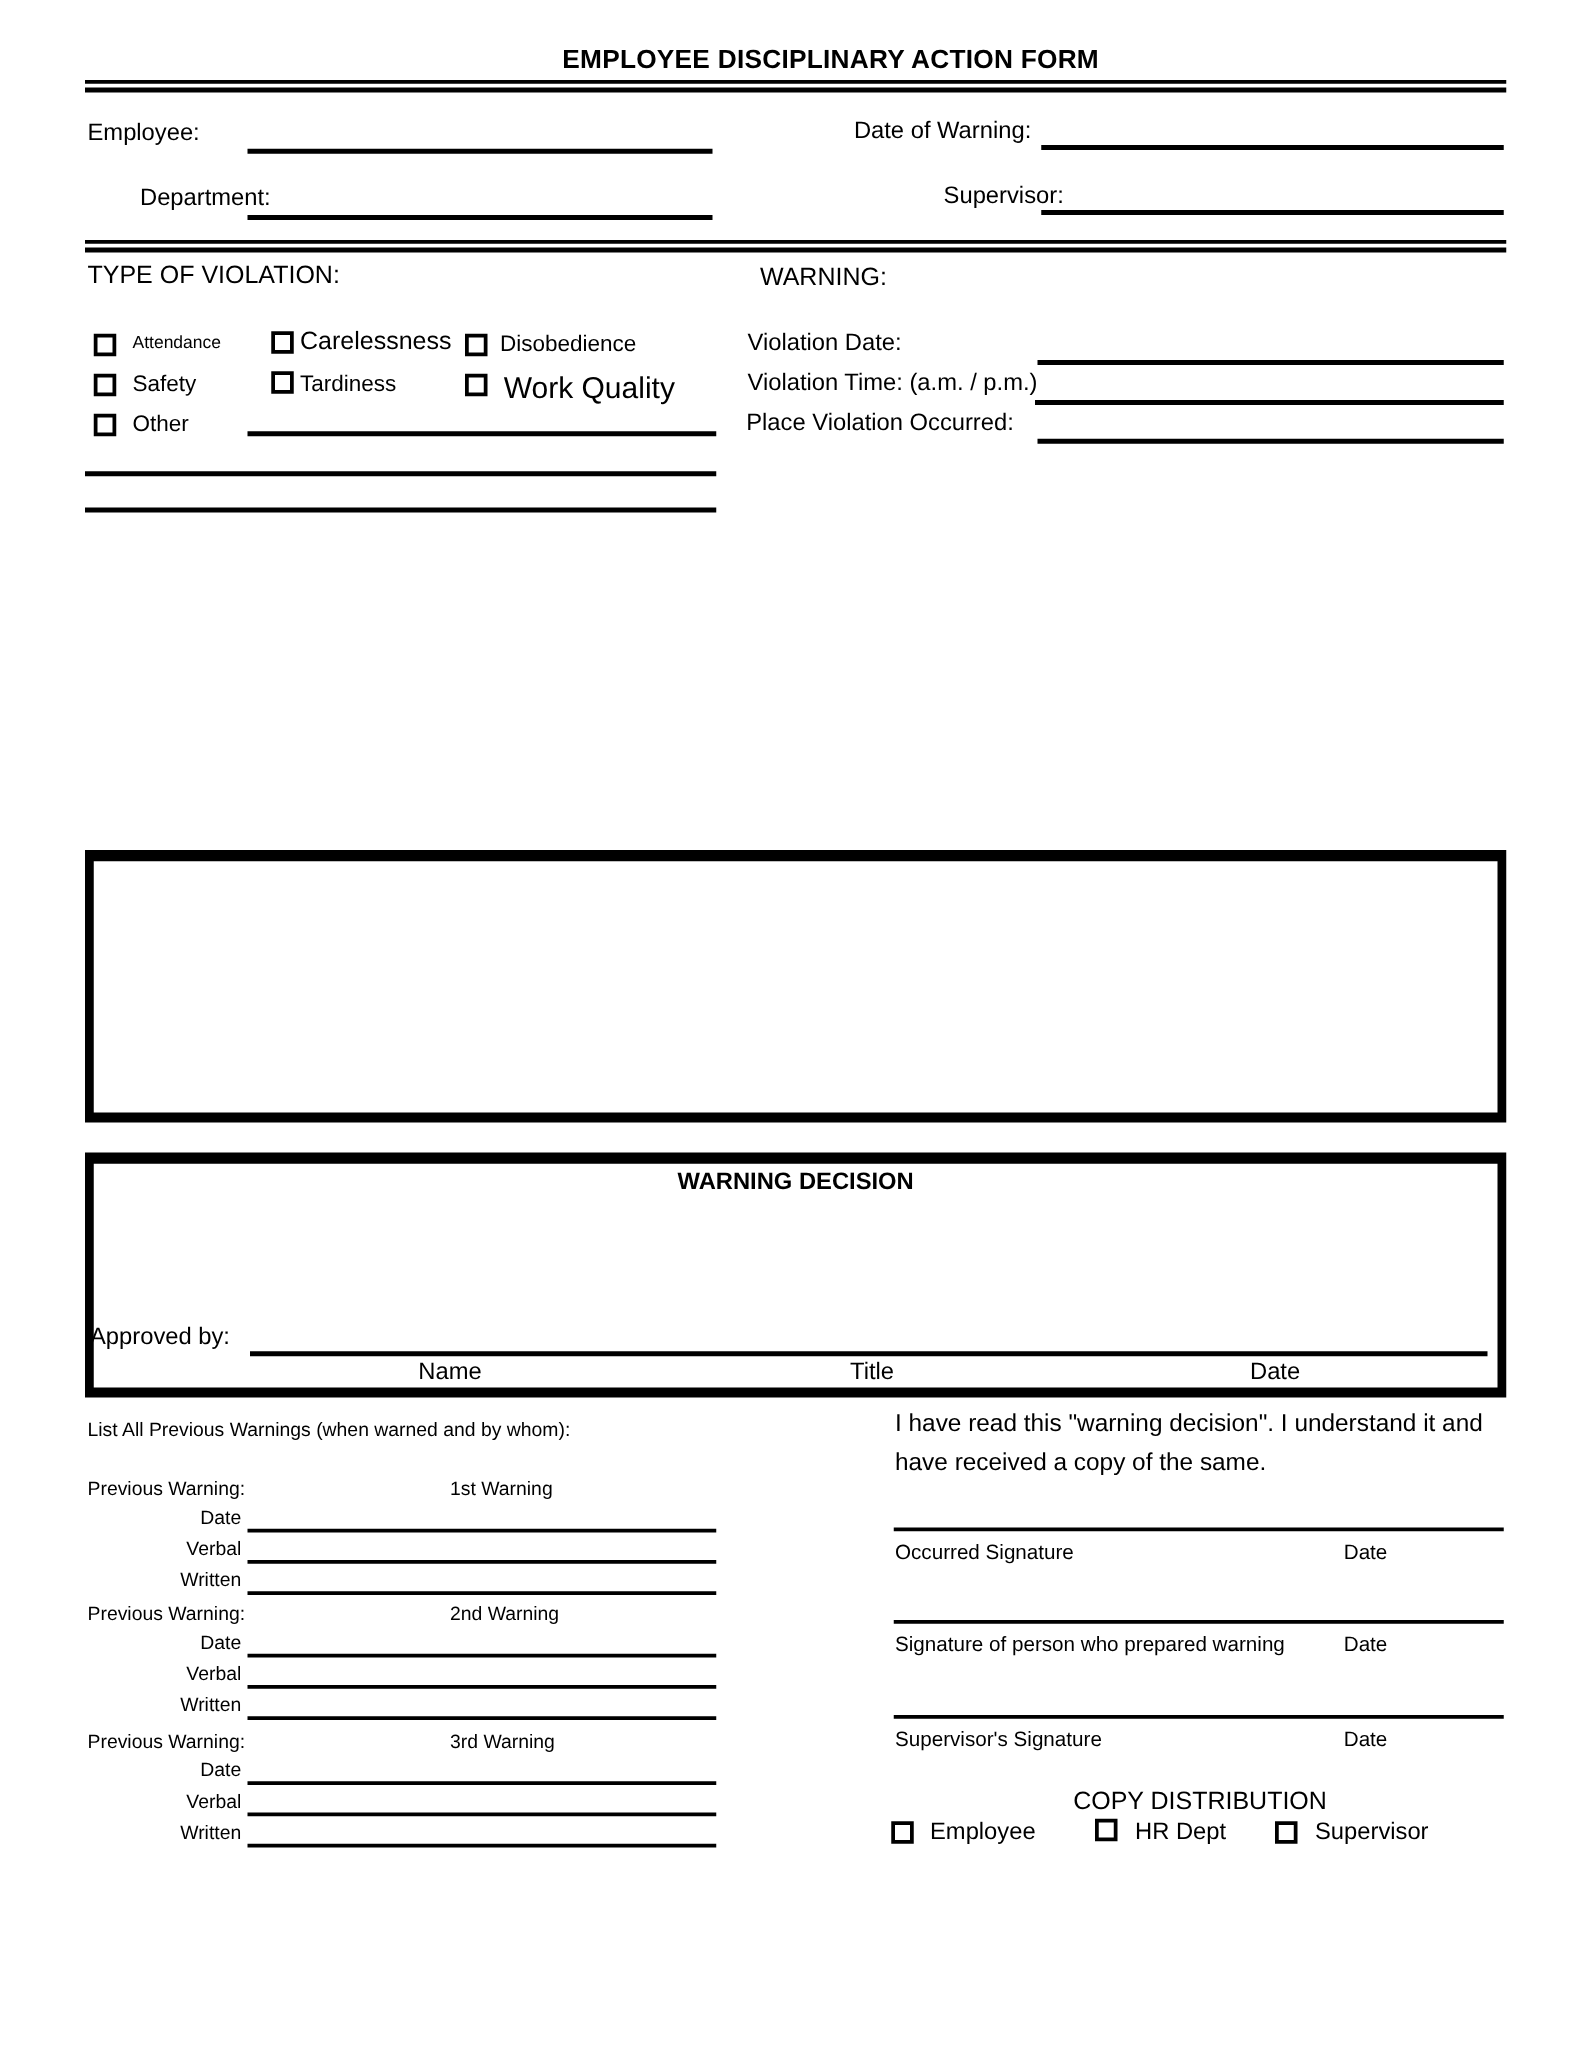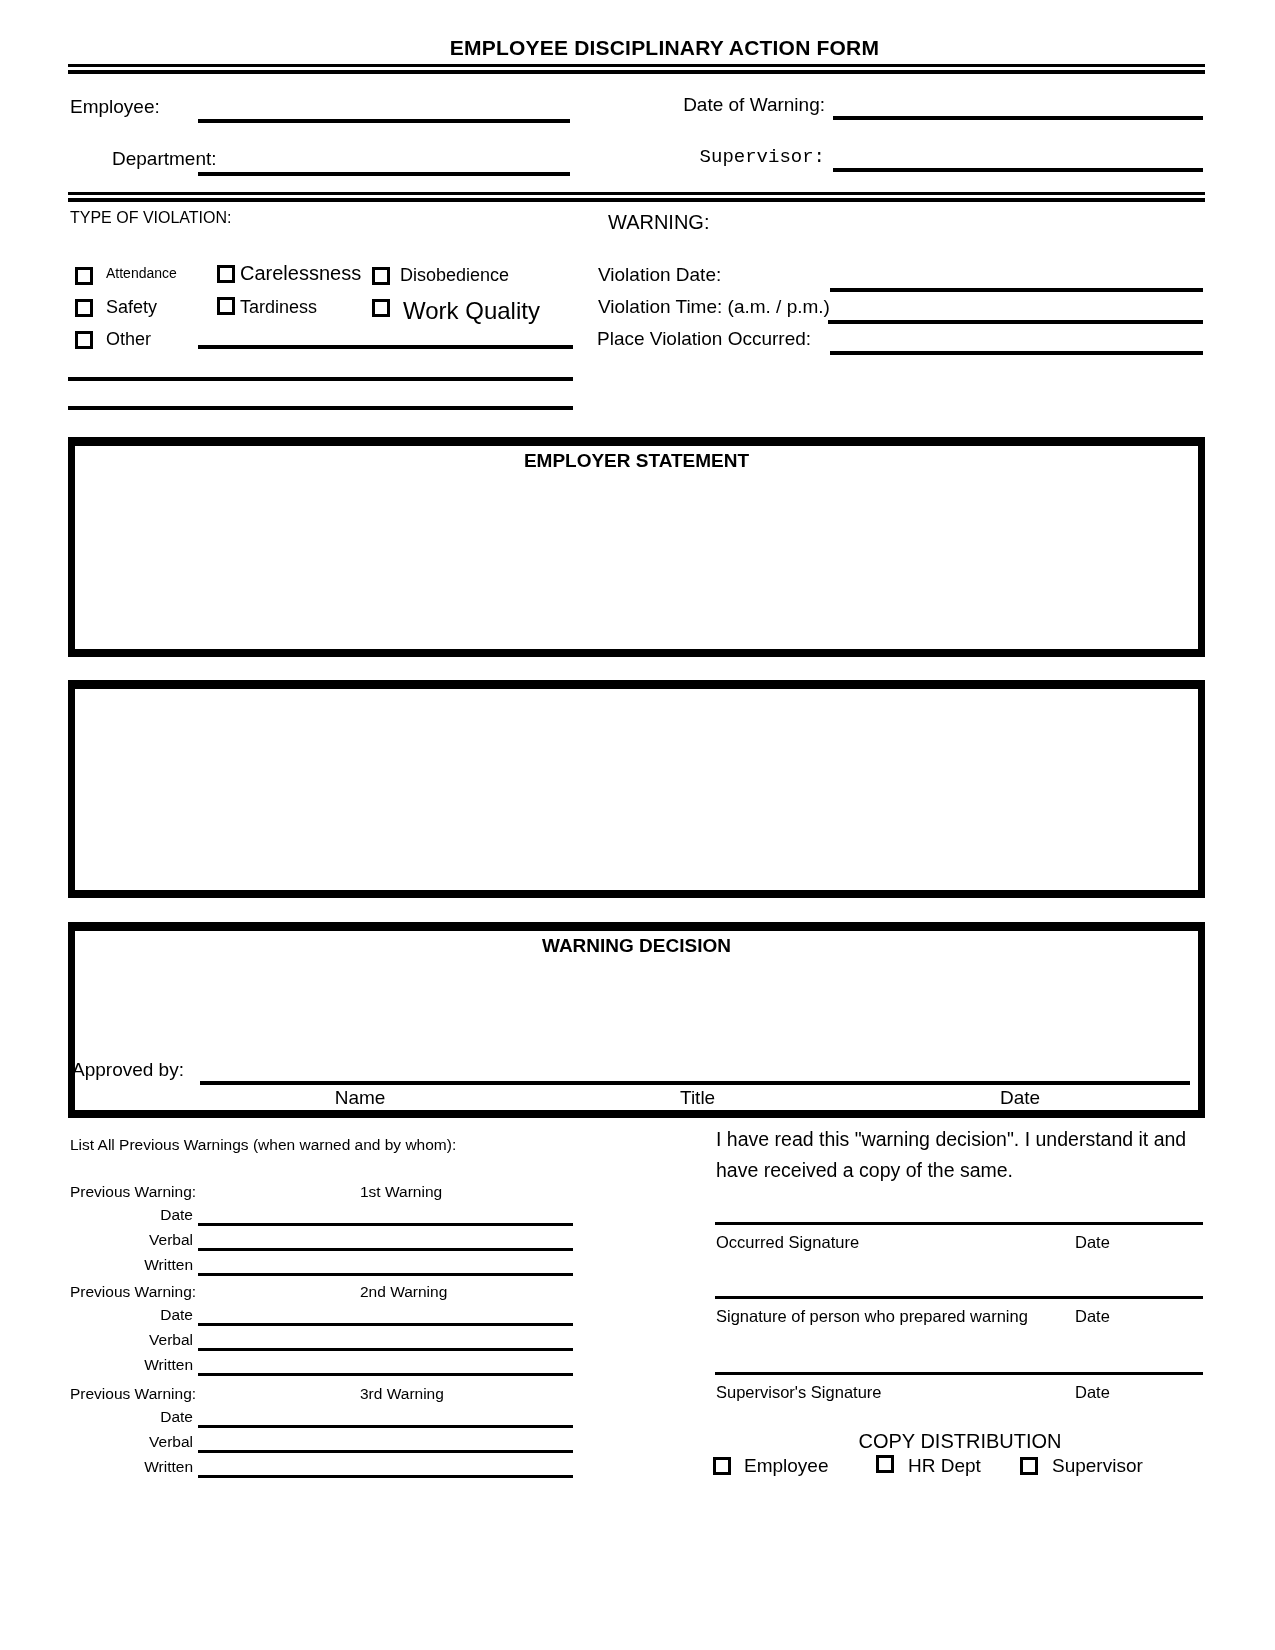--- a/index.html
+++ b/index.html
@@ -31,26 +31,26 @@
   <div class="lbl bold" style="left:0;width:1275px;top:36px;font-size:21px;text-align:center;letter-spacing:0.2px;">EMPLOYEE DISCIPLINARY ACTION FORM</div>
   <div class="double-rule" style="top:64px;"></div>
 
   <div class="lbl" style="left:70px;top:97px;">Employee:</div>
   <div class="line" style="left:198px;top:119px;width:372px;"></div>
   <div class="lbl" style="right:450px;top:95px;">Date of Warning:</div>
   <div class="line" style="left:833px;top:116px;width:370px;"></div>
 
   <div class="lbl" style="left:70px;top:149px;margin-left:42px;">Department:</div>
   <div class="line" style="left:198px;top:172px;width:372px;"></div>
-  <div class="lbl" style="right:450px;top:147px;font-family:Liberation Mono, monospace;">Supervisor:</div>
+  <div class="lbl" style="right:424px;top:147px;">Supervisor:</div>
   <div class="line" style="left:833px;top:168px;width:370px;"></div>
 
   <div class="double-rule" style="top:192px;"></div>
 
-  <div class="lbl" style="left:70px;top:209px;font-size:16px;">TYPE OF VIOLATION:</div>
+  <div class="lbl" style="left:70px;top:209px;font-size:20px;">TYPE OF VIOLATION:</div>
   <div class="lbl" style="left:608px;top:211px;font-size:20px;">WARNING:</div>
 
   <div class="cb" style="left:75px;top:267px;"></div>
   <div class="lbl" style="left:106px;top:266px;font-size:14px;">Attendance</div>
   <div class="cb" style="left:217px;top:265px;"></div>
   <div class="lbl" style="left:240px;top:262px;font-size:20px;">Carelessness</div>
   <div class="cb" style="left:372px;top:267px;"></div>
   <div class="lbl" style="left:400px;top:266px;font-size:18px;">Disobedience</div>
 
   <div class="cb" style="left:75px;top:299px;"></div>
@@ -66,24 +66,20 @@
   <div class="line" style="left:68px;top:377px;width:505px;"></div>
   <div class="line" style="left:68px;top:406px;width:505px;"></div>
 
   <div class="lbl" style="left:598px;top:265px;">Violation Date:</div>
   <div class="line" style="left:830px;top:288px;width:373px;"></div>
   <div class="lbl" style="left:598px;top:297px;">Violation Time: (a.m. / p.m.)</div>
   <div class="line" style="left:828px;top:320px;width:375px;"></div>
   <div class="lbl" style="left:597px;top:329px;">Place Violation Occurred:</div>
   <div class="line" style="left:830px;top:351px;width:373px;"></div>
 
-  <div class="box" style="top:437px;height:220px;">
-    <div class="box-title">EMPLOYER STATEMENT</div>
-    <div class="fill"></div>
-  </div>
 
   <div class="box" style="top:680px;height:218px;">
     <div class="fill"></div>
   </div>
 
   <div class="box" style="top:922px;height:196px;">
     <div class="box-title">WARNING DECISION</div>
     <div class="fill" style="bottom:60px;"></div>
   </div>
   <div class="lbl" style="left:72px;top:1060px;">Approved by:</div>

